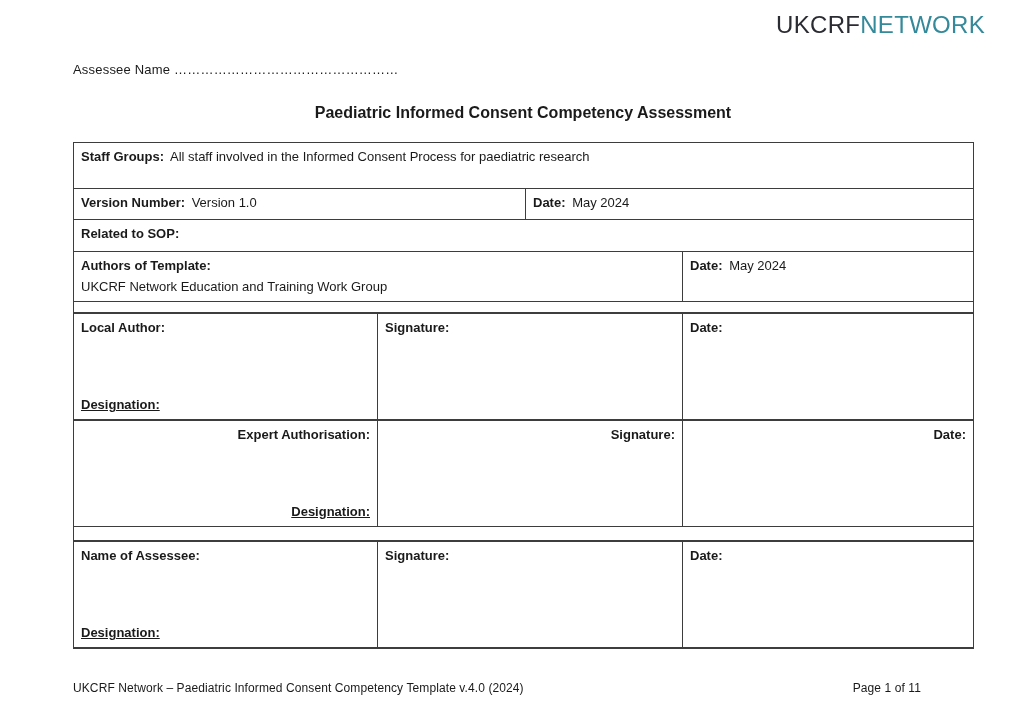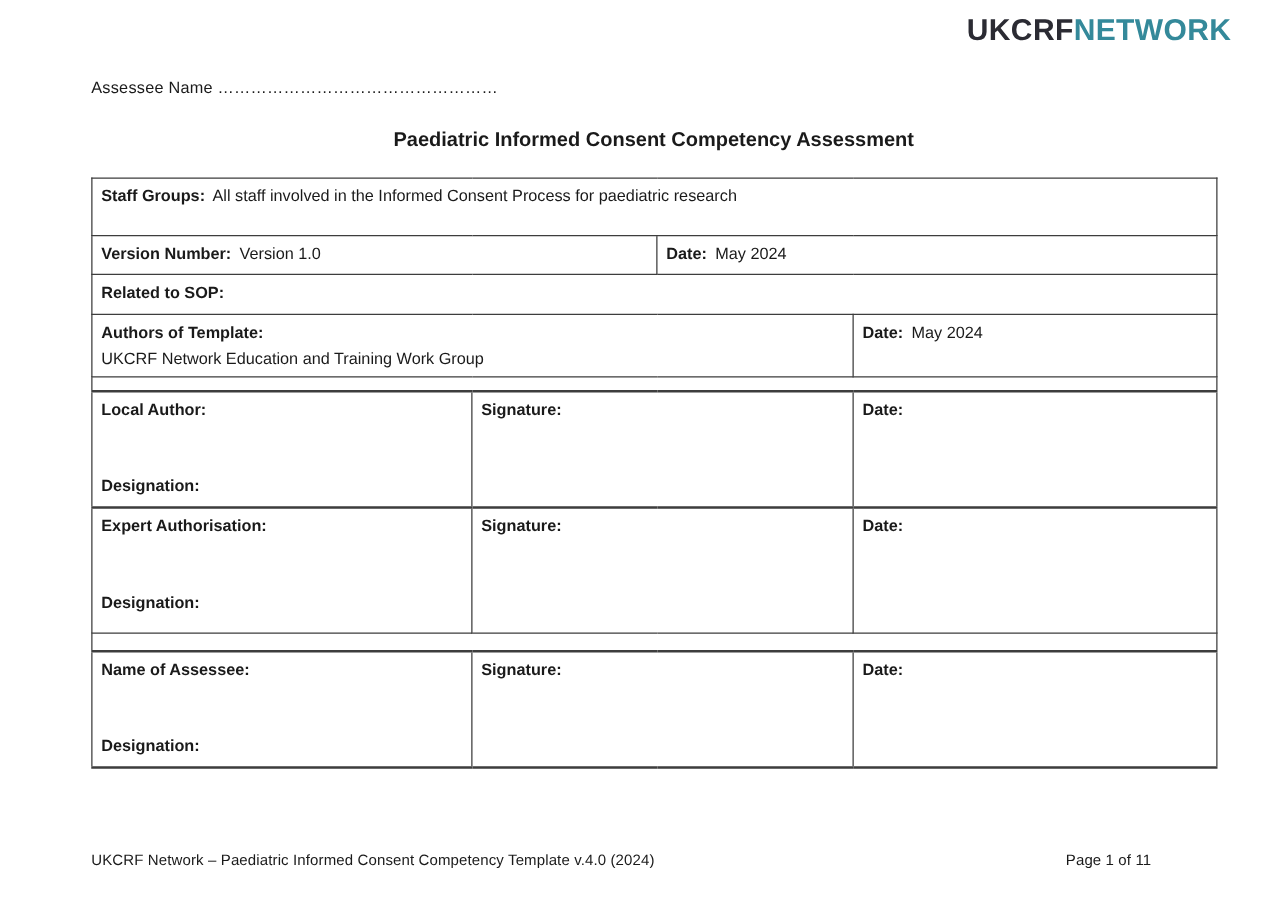--- a/index.html
+++ b/index.html
@@ -9,21 +9,21 @@
     font-family: "Liberation Sans", sans-serif;
     color: #1a1a1a;
     position: relative;
     overflow: hidden;
   }
   .page { position: relative; width: 1024px; height: 725px; background: #ffffff; }
 
   
   .logo {
     position: absolute; top: 11px; right: 39px;
-    font-size: 24px; font-weight: bold; letter-spacing: 0.3px;
+    font-size: 24px; font-weight: normal; letter-spacing: 0.3px;
     white-space: nowrap;
   }
   .logo .dark { color: #2b2b33; }
   .logo .teal { color: #34899a; }
 
   
   .assessee-line {
     position: absolute; top: 62px; left: 73px;
     font-size: 13px; letter-spacing: 0.2px; white-space: nowrap;
   }
@@ -50,27 +50,27 @@
   .b { font-weight: bold; }
   .label-gap { margin-right: 3px; }
 
   tr.r-staff td    { height: 46px; }
   tr.r-version td  { height: 31px; }
   tr.r-related td  { height: 32px; margin-left: 15px; }
   tr.r-authors td  { height: 47px; }
   tr.r-thin td     { height: 12px; padding: 0; }
   tr.r-thin2 td    { height: 15px; padding: 0; }
   tr.r-local td    { height: 93px; }
-  tr.r-expert td   { height: 100px; }
+  tr.r-expert td   { height: 100px; text-align: right; }
   tr.r-assessee td { height: 93px; }
 
   tr.thick-top td  { border-top-width: 2px; }
   tr.r-assessee td { border-bottom-width: 2px; }
 
-  .designation { margin-top: 42px; }
+  .designation { margin-top: 58px; text-decoration: underline; }
   .authors-value { font-weight: normal; margin-top: 2px; }
 
   
   .footer {
     position: absolute; top: 681px; left: 73px; right: 103px;
     display: flex; justify-content: space-between;
     font-size: 12px; letter-spacing: 0.1px;
   }
 </style>
 </head>

